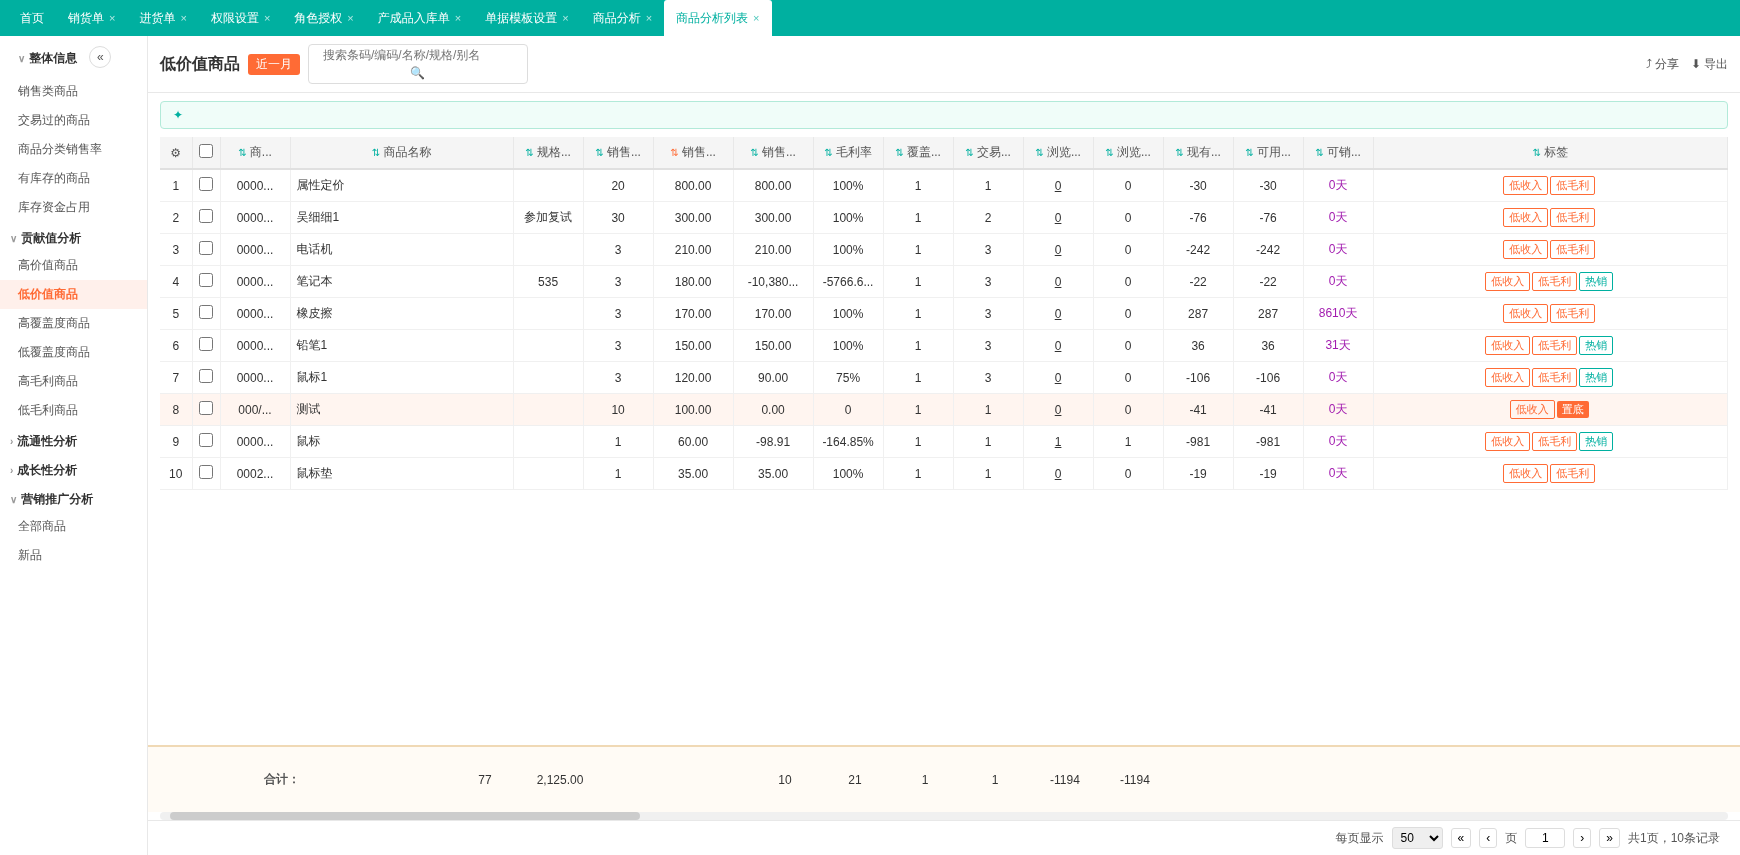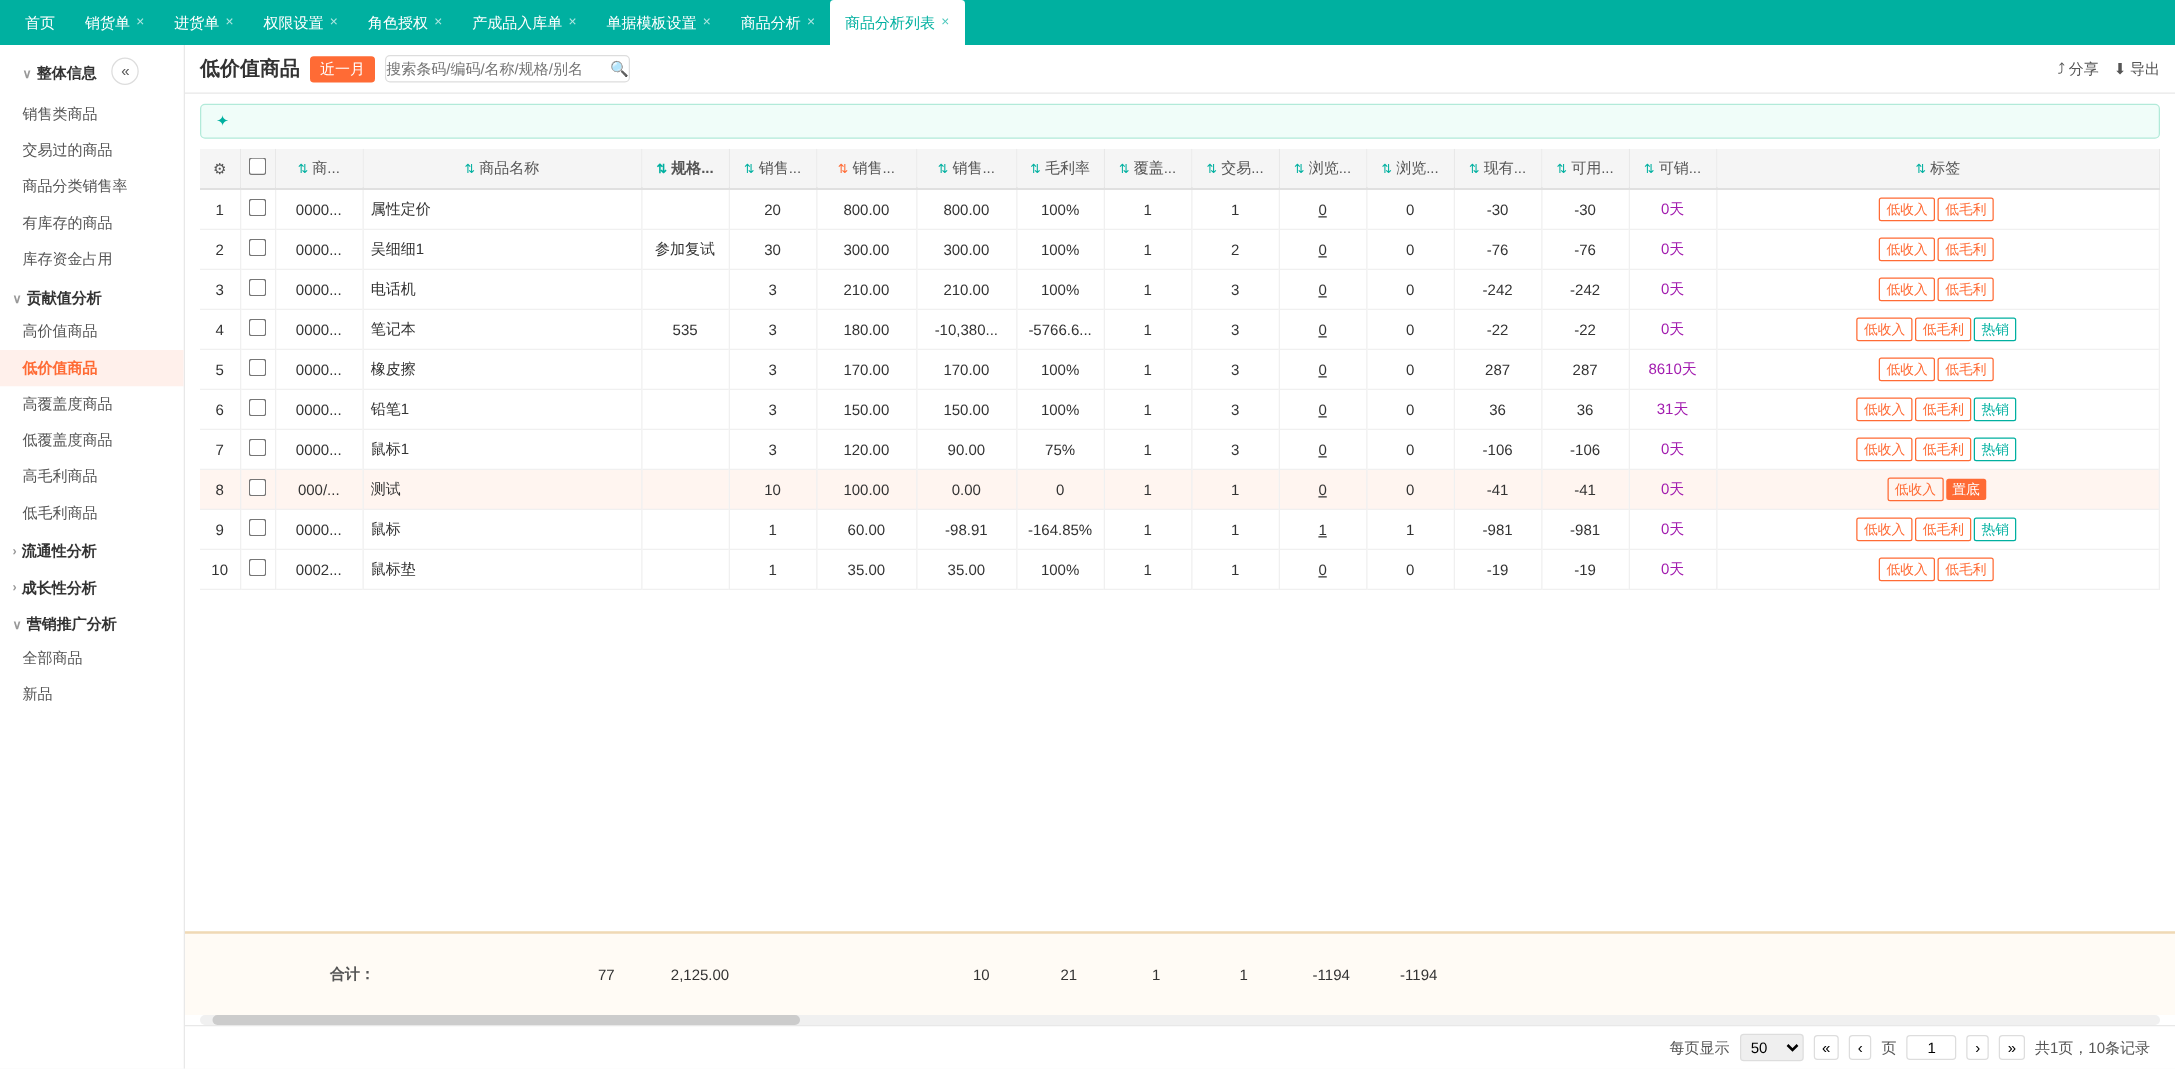--- a/index.html
+++ b/index.html
@@ -89,25 +89,26 @@
       border: none;
       border-radius: 3px;
       padding: 2px 8px;
       font-size: 12px;
       cursor: pointer;
     }
     .search-box {
       border: 1px solid #ddd;
       border-radius: 4px;
       padding: 3px 0;
-      width: 196px;
+      width: 220px;
       color: #999;
       display: flex;
       align-items: center;
       gap: 4px;
+      flex-direction: column;
     }
     .search-box input {
       border: none;
       outline: none;
       width: 190px;
       font-size: 12px;
       color: #999;
     }
     .header-right {
       margin-left: auto;
@@ -388,21 +389,21 @@
     </div>
 
     <div class="table-wrapper">
       <table>
         <thead>
           <tr>
             <th style="width:32px;"><span>⚙</span></th>
             <th style="width:28px;"><input type="checkbox" style=""></th>
             <th style="width:70px;"><span class="sort-icon">⇅</span> 商...</th>
             <th style="min-width:90px;"><span class="sort-icon">⇅</span> 商品名称</th>
-            <th style="width:70px;font-weight:bold;"><span class="sort-icon">⇅</span> 规格...</th>
+            <th style="width:70px;"><span class="sort-icon">⇅</span> 规格...</th>
             <th style="width:70px;"><span class="sort-icon">⇅</span> 销售...</th>
             <th style="width:80px;"><span class="sort-icon" style="color:#ff6b35;">⇅</span> 销售...</th>
             <th style="width:80px;"><span class="sort-icon">⇅</span> 销售...</th>
             <th style="width:70px;"><span class="sort-icon">⇅</span> 毛利率</th>
             <th style="width:70px;"><span class="sort-icon">⇅</span> 覆盖...</th>
             <th style="width:70px;"><span class="sort-icon">⇅</span> 交易...</th>
             <th style="width:70px;"><span class="sort-icon">⇅</span> 浏览...</th>
             <th style="width:70px;"><span class="sort-icon">⇅</span> 浏览...</th>
             <th style="width:70px;"><span class="sort-icon">⇅</span> 现有...</th>
             <th style="width:70px;"><span class="sort-icon">⇅</span> 可用...</th>

